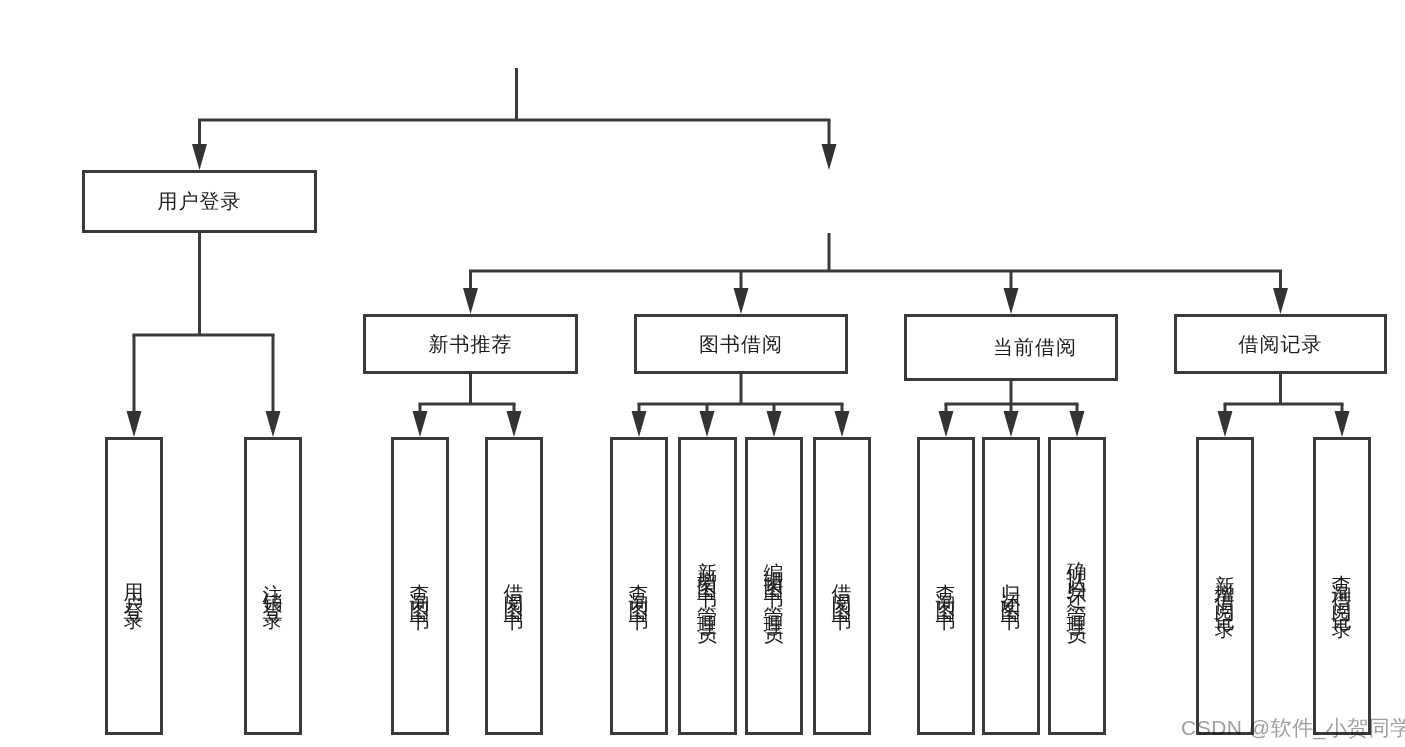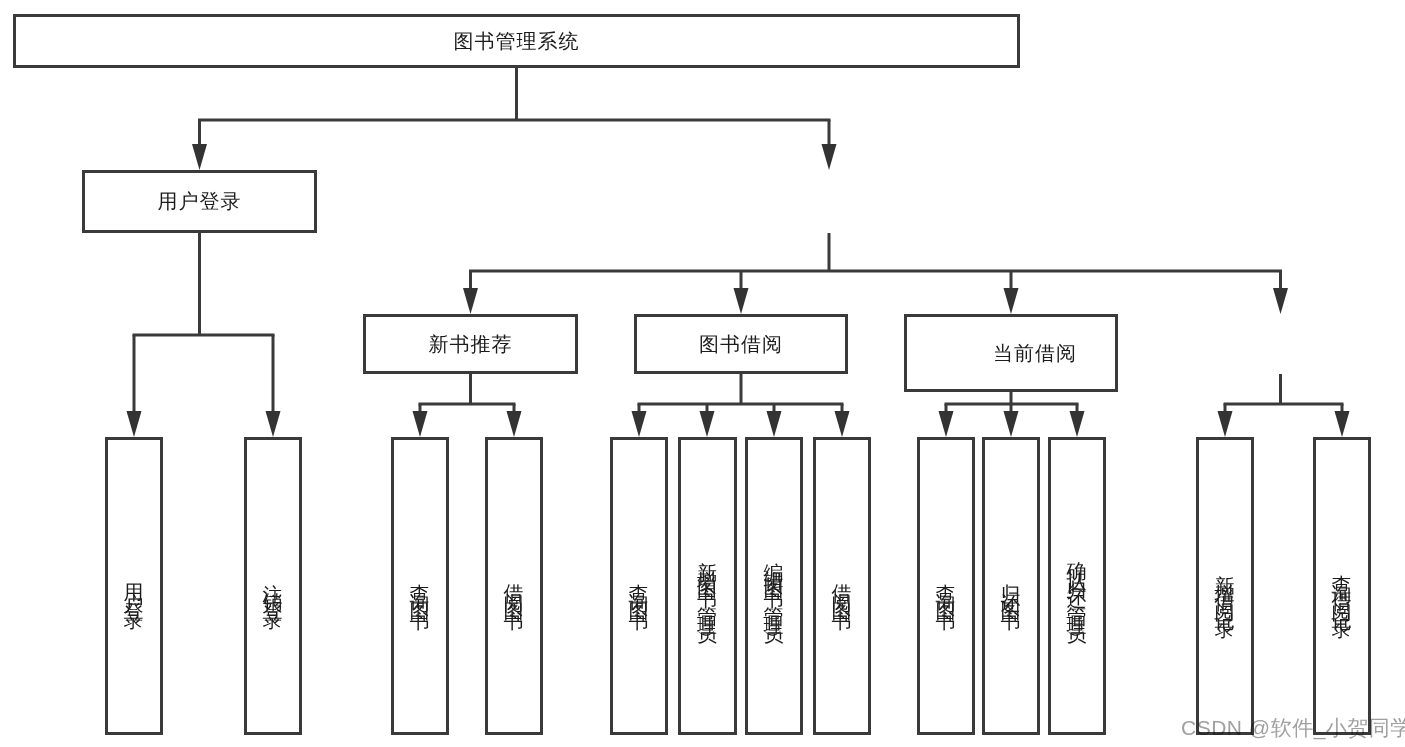--- a/index.html
+++ b/index.html
@@ -126,36 +126,36 @@
 
       <polygon points="938.5,411 953.5,411 946,437"></polygon>
       <polygon points="1003.5,411 1018.5,411 1011,437"></polygon>
       <polygon points="1069.5,411 1084.5,411 1077,437"></polygon>
 
       <polygon points="1217.5,411 1232.5,411 1225,437"></polygon>
       <polygon points="1334.5,411 1349.5,411 1342,437"></polygon>
     </g>
   </svg>
 
-  <div class="box" style="left:13px; top:14px; width:1007px; height:54px;">
-    <span>图书管理系统</span>
-  </div>
 
   <div class="box" style="left:82px; top:170px; width:235px; height:63px;">
     <span>用户登录</span>
   </div>
 
   <div class="box" style="left:363px; top:314px; width:215px; height:60px;align-items:center;">
     <span>新书推荐</span>
   </div>
   <div class="box" style="left:634px; top:314px; width:214px; height:60px;">
     <span>图书借阅</span>
   </div>
-  <div class="box" style="left:904px; top:314px; width:214px; height:78px;padding-left:48px;">
+  <div class="box" style="left:904px; top:314px; width:214px; height:67px;padding-left:48px;">
     <span>当前借阅</span>
+  </div>
+  <div class="box" style="left:1174px; top:314px; width:213px; height:60px;">
+    <span>借阅记录</span>
   </div>
 
   <div class="box vbox" style="left:105px; top:437px; width:58px; height:298px;">
     <span class="vtext">用户登录</span>
   </div>
   <div class="box vbox" style="left:244px; top:437px; width:58px; height:298px;">
     <span class="vtext">注销登录</span>
   </div>
 
   <div class="box vbox" style="left:391px; top:437px; width:58px; height:298px;">

